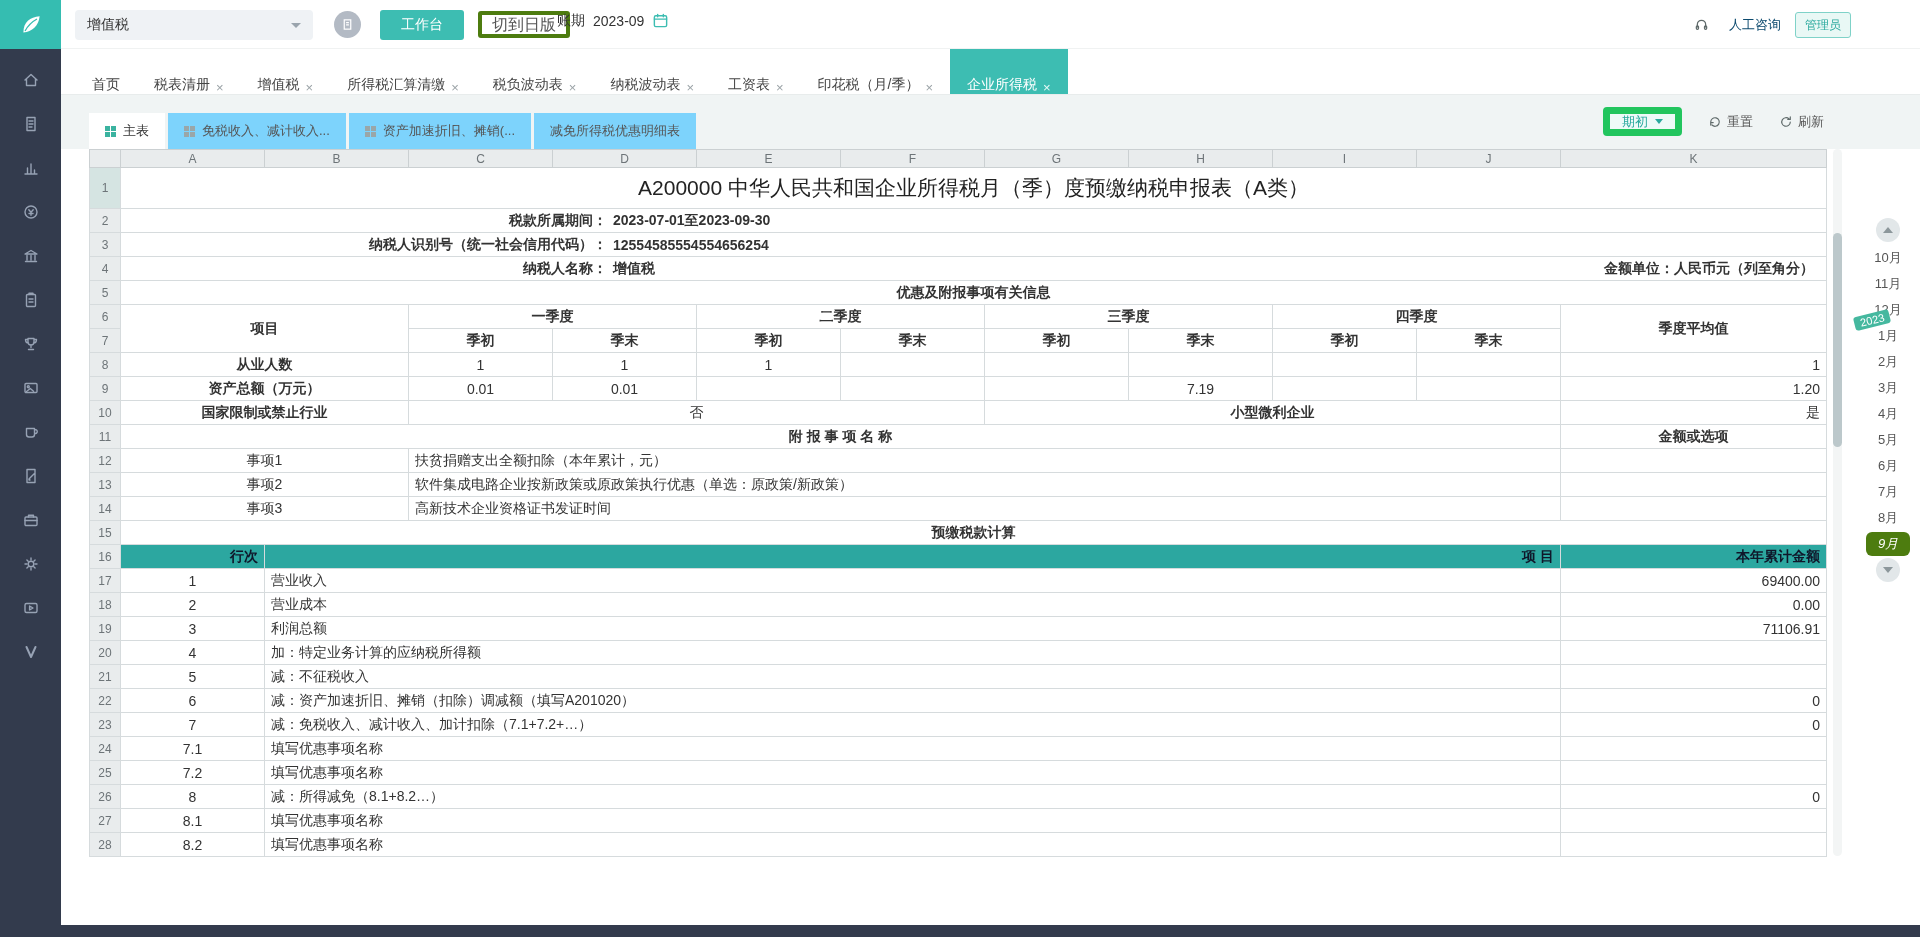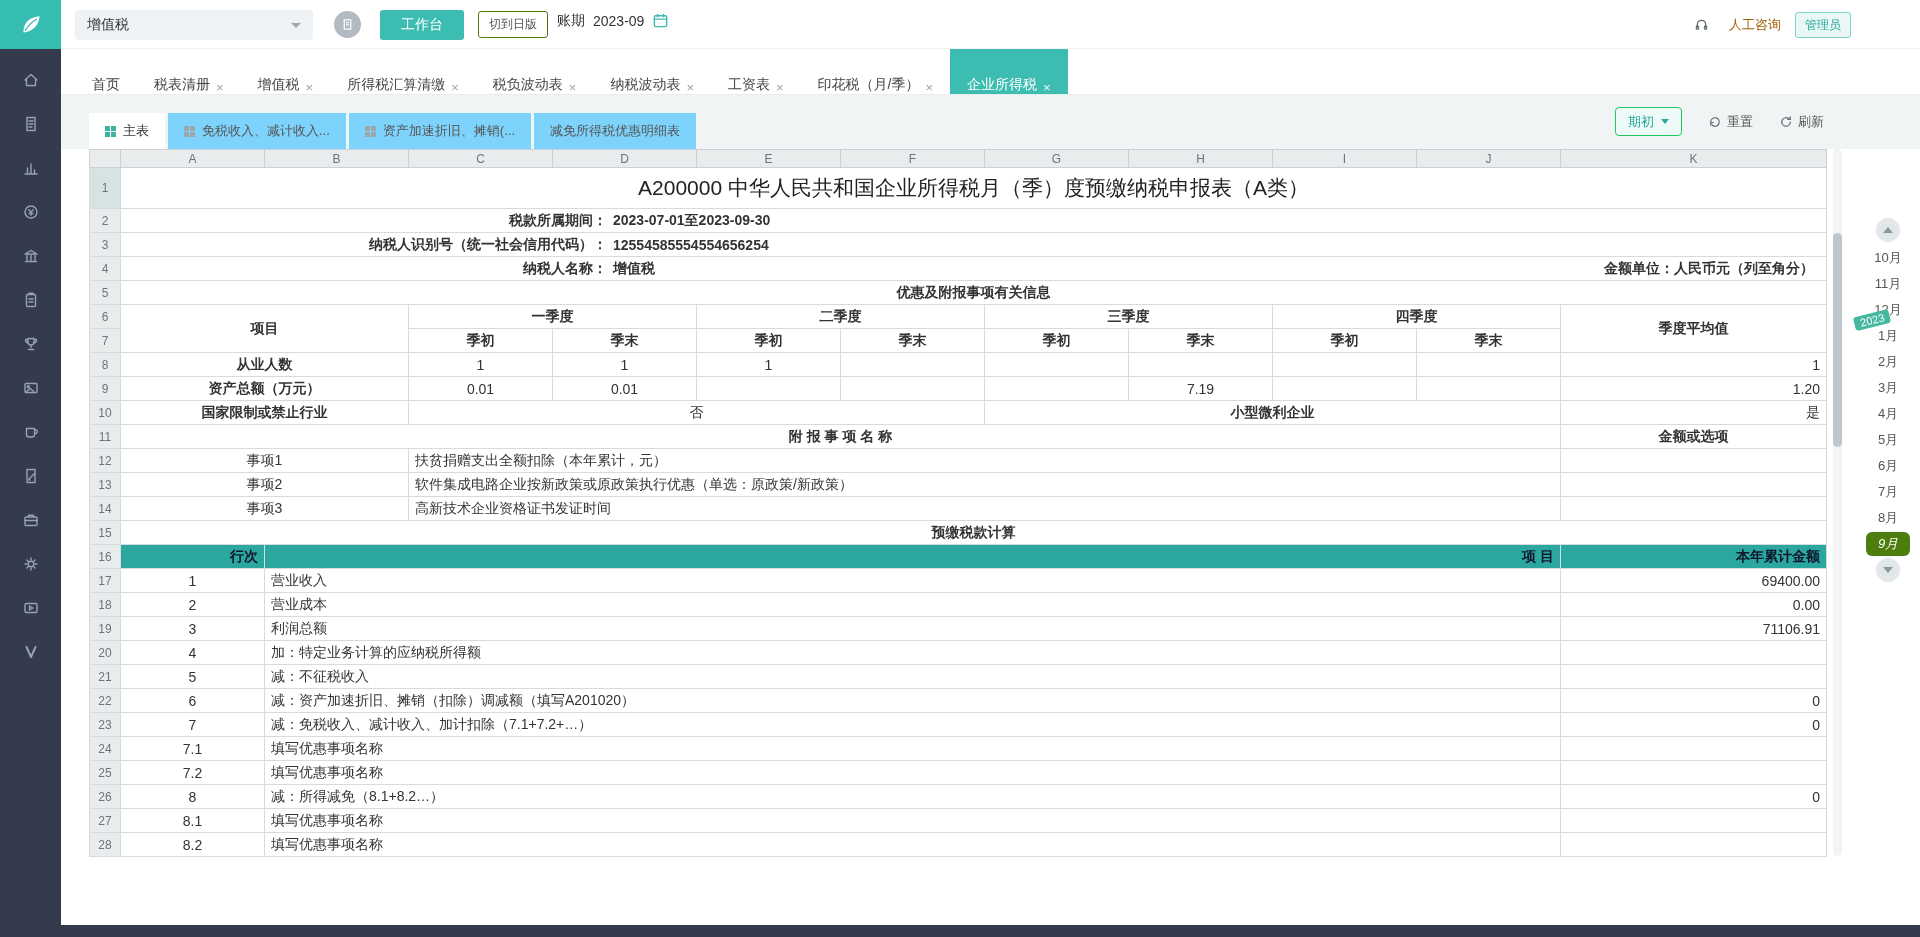--- a/index.html
+++ b/index.html
@@ -18,25 +18,25 @@
     border-bottom:1px solid #f0f2f2; z-index:20; }
   .tb-select { position:absolute; left:14px; top:10px; width:238px; height:30px; background:#eff2f5;
     border-radius:4px; display:flex; align-items:center; padding:0 12px; font-size:14px; color:#333; cursor:pointer; }
   .tb-select .caret { margin-left:auto; width:0; height:0; border-left:5px solid transparent;
     border-right:5px solid transparent; border-top:5px solid #9aa4ad; }
   .tb-avatar { position:absolute; left:273px; top:11px; width:27px; height:27px; border-radius:50%;
     background:#b3bac4; display:flex; align-items:center; justify-content:center; }
   .btn-workbench { position:absolute; left:319px; top:10px; width:84px; height:30px; background:#3dbdb2;
     color:#fff; font-size:14px; border:none; border-radius:3px; cursor:pointer; }
   .btn-switch { position:absolute; left:417px; top:11px; height:27px; padding:0 10px; background:#fff;
-    border:1px solid #4d7c0f; border-radius:3px; font-size:12px; color:#555; cursor:pointer; }
+    border:4px solid #4d7c0f; border-radius:3px; font-size:16px; color:#555; cursor:pointer; }
   .tb-period { position:absolute; left:496px; top:0; height:41px; display:flex; align-items:center; gap:8px;
     font-size:14px; color:#333; }
   .tb-support { position:absolute; right:139px; top:0; height:49px; display:flex; align-items:center; gap:20px;
-    font-size:13px; color:#a16207; cursor:pointer; }
+    font-size:13px; color:#0c4a6e; cursor:pointer; }
   .btn-admin { position:absolute; right:69px; top:12px; height:26px; padding:0 9px; background:#e9f8f5;
     border:1px solid #7fd2c8; border-radius:3px; font-size:12px; color:#2aa99e; cursor:pointer; }
 
   
   .tabbar { position:absolute; left:61px; top:49px; width:1859px; height:46px; background:#fff;
     border-bottom:1px solid #e8ecec; display:flex; align-items:stretch; padding-left:14px; z-index:10; }
   .tab { display:flex; align-items:flex-end; gap:6px; padding:0 17px; font-size:14px; color:#444; cursor:pointer; white-space:nowrap; }
   .tab .x { color:#9aa2a6; font-size:13px; line-height:1; cursor:pointer; }
   .tab.active { background:#3dbdb2; color:#fff; }
   .tab.active .x { color:#eafaf8; }
@@ -44,21 +44,21 @@
   
   .content { position:absolute; left:61px; top:95px; width:1859px; height:830px; background:#fff; }
   .subtab-strip { position:relative; height:54px; background:#f0f4f4; display:flex; align-items:flex-end; padding-left:28px; }
   .subtab { height:36px; display:flex; align-items:center; gap:7px; padding:0 16px; font-size:13px; color:#555;
     background:#7dd3fc; margin-right:3px; cursor:pointer; white-space:nowrap; }
   .subtab.active { background:#fff; color:#333; }
   .grid-ico { width:11px; height:11px; display:grid; grid-template-columns:5px 5px; grid-template-rows:5px 5px; gap:1px; }
   .grid-ico i { background:#9aa6a8; }
   .subtab.active .grid-ico i { background:#3bb3a0; }
   .strip-tools { position:absolute; right:96px; top:12px; display:flex; align-items:center; gap:26px; }
-  .btn-period { height:29px; padding:0 12px; background:#eefaf8; border:1px solid #22c55e; border-radius:4px;
+  .btn-period { height:29px; padding:0 12px; background:#eefaf8; border:7px solid #22c55e; border-radius:4px;
     color:#2aa99e; font-size:13px; display:flex; align-items:center; gap:7px; cursor:pointer; }
   .btn-period .caret { width:0; height:0; border-left:4px solid transparent; border-right:4px solid transparent;
     border-top:5px solid #2aa99e; }
   .tool-link { display:flex; align-items:center; gap:5px; font-size:13px; color:#555; cursor:pointer; }
 
   
   .sheet { margin-left:28px; }
   table.grid { border-collapse:collapse; table-layout:fixed; width:1737px; font-size:14px; color:#333; background:#fff; }
   table.grid td { border:1px solid #d6dbdd; height:24px; padding:0 6px; overflow:hidden; white-space:nowrap; cursor:cell; }
   tr.letters td { height:18px; background:#e9eced; border-color:#cbd0d2; font-size:12px; color:#6d7478;

